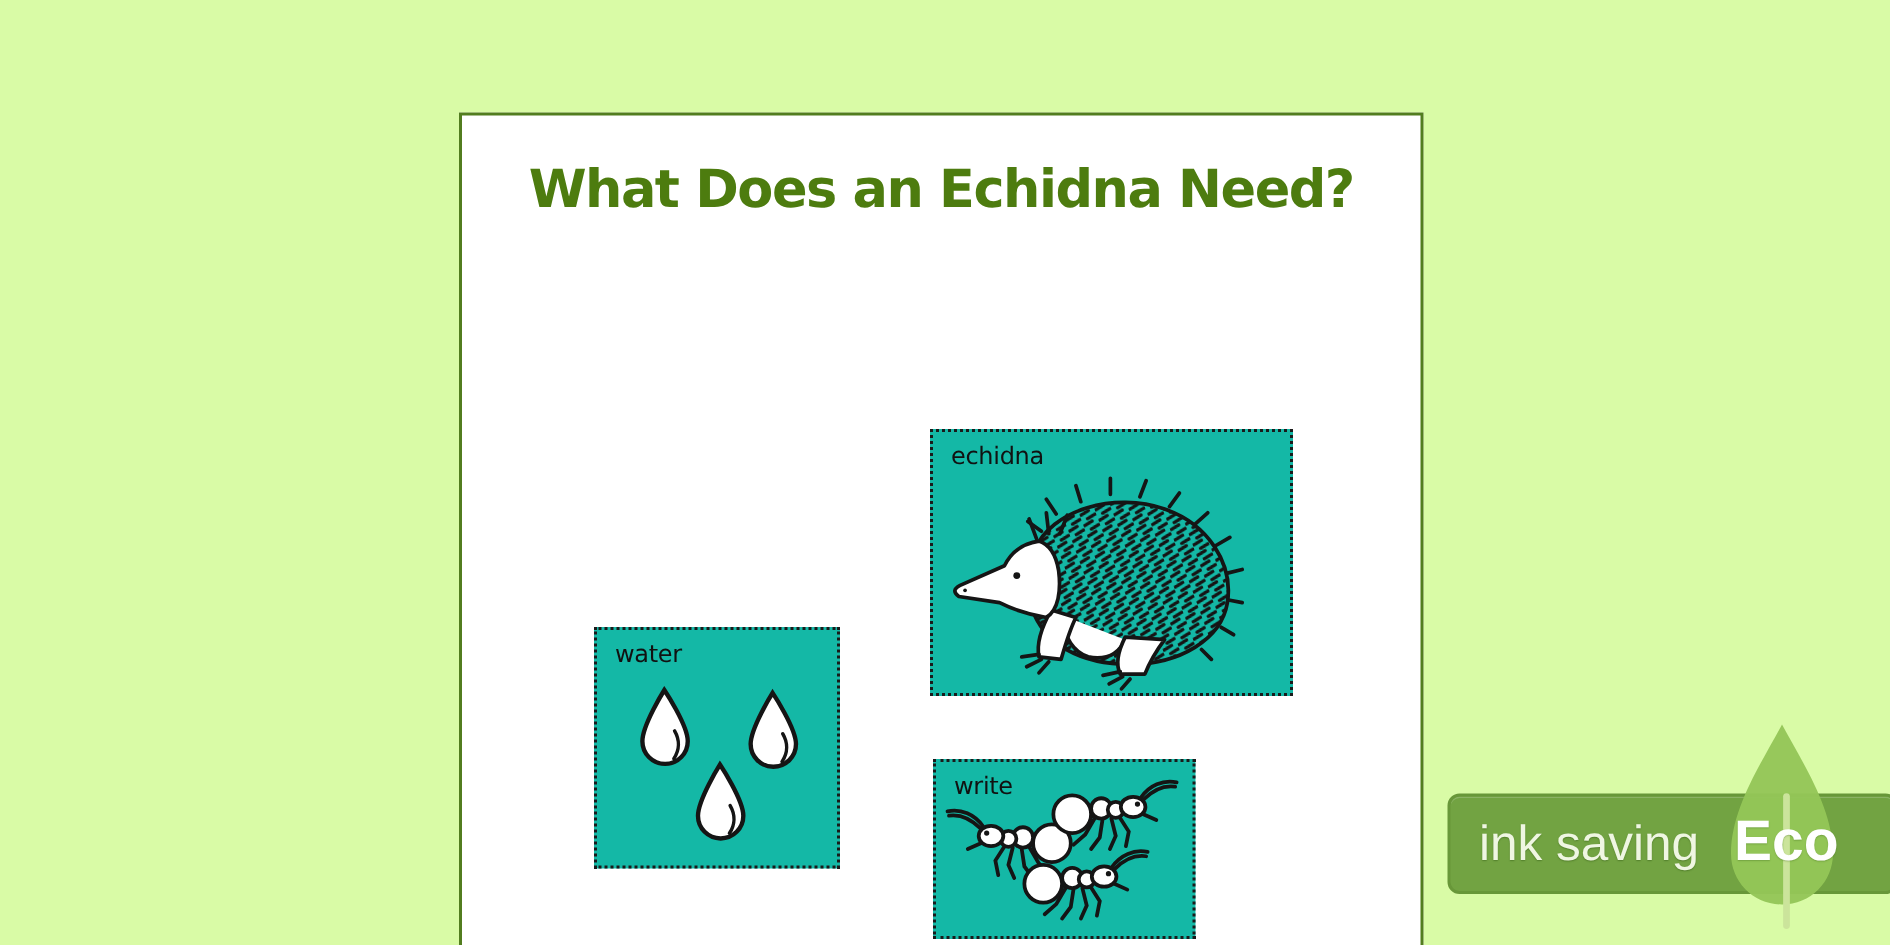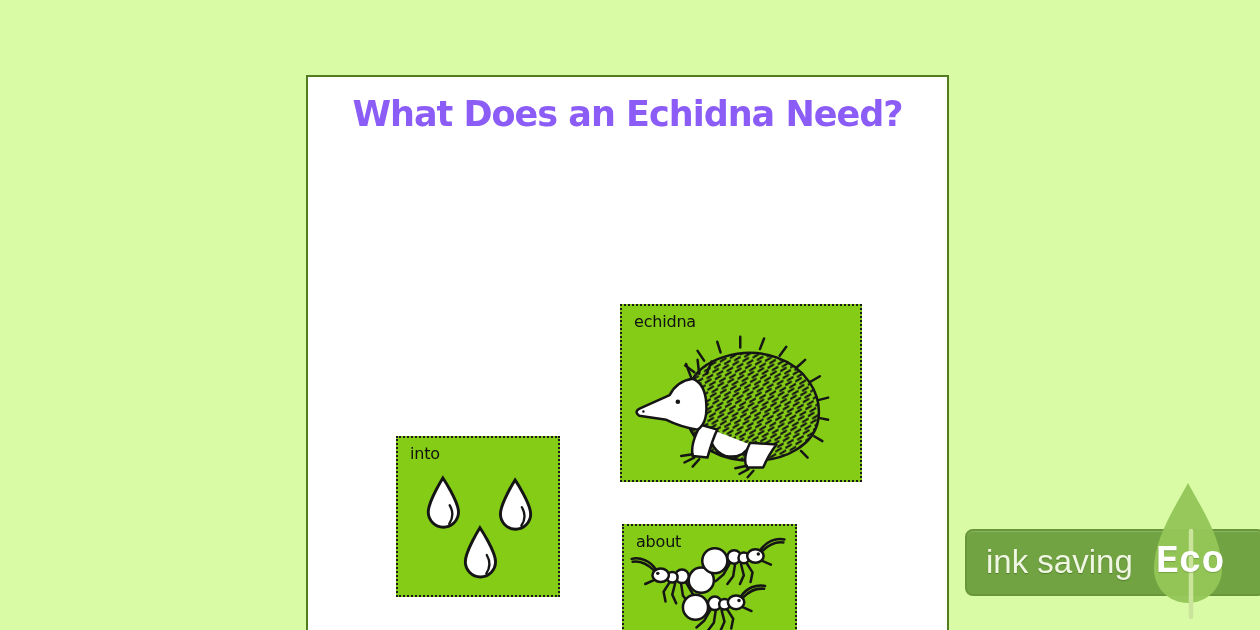--- a/index.html
+++ b/index.html
@@ -8,35 +8,34 @@
     background:#d9fba6;
     font-family:"DejaVu Sans", sans-serif;
   }
 
   
   .page {
     position:absolute; left:306px; top:75px; width:643px; height:600px;
     background:#ffffff; border:2px solid #527d1f; box-sizing:border-box;
   }
   .page-title {
-    position:absolute; top:17px; left:0; width:100%;
+    position:absolute; top:30px; left:0; width:100%;
     text-align:center; font-size:35px; font-weight:bold;
-    letter-spacing:-1px; color:#8b5cf6;
+    letter-spacing:-1px; color:#4d7c0f;
   }
   .instructions { position:absolute; left:29px; top:84px; }
   .instr-line {
     margin:0; font-size:17px; line-height:32px; color:#1a1a1a;
     letter-spacing:-0.2px;
   }
 
   
   .cutout {
     position:absolute; border:2px dotted #1a1a1a; box-sizing:border-box;
-    background:#84cc16;
-    margin-top:18px;
+    background:#14b8a6;
   }
   #box-echidna { left:312px; top:209px; width:242px; height:178px; }
   #box-water   { left:88px;  top:341px; width:164px; height:161px; }
   #box-food    { left:314px; top:429px; width:175px; height:120px; }
   .box-label {
     position:absolute; left:12px; top:6px; font-size:16px; color:#111;
     letter-spacing:-0.2px;
   }
   .box-art { position:absolute; left:0; top:0; width:100%; height:100%; }
 
@@ -49,21 +48,21 @@
   .ink-label {
     position:absolute; left:986px; top:529px; height:55px; line-height:65px;
     font-size:33px; color:#eff6e2;
     font-family:"Liberation Sans", sans-serif;
     text-shadow:0 1px 1px rgba(45,85,15,0.45);
   }
   .eco-leaf-svg { position:absolute; left:1144px; top:481px; width:88px; height:142px; }
   .eco-label {
     position:absolute; left:1156px; top:529px; height:67px; line-height:65px;
     font-size:38px; font-weight:bold; color:#ffffff;
-    font-family:Liberation Mono, monospace;
+    font-family:Liberation Sans, sans-serif;
     text-shadow:0 1px 1px rgba(45,85,15,0.3);
   }
 </style>
 </head>
 <body>
 
 <div class="page">
 
   <div class="page-title">What Does an Echidna Need?</div>
 
@@ -104,21 +103,21 @@
       <defs>
         <g id="drop">
           <path d="M19,2 C19,2 4,26 4,37 a15.5,15.5 0 0 0 31,0 C35,26 19,2 19,2 Z" fill="#ffffff" stroke="#151515" stroke-width="3"></path>
           <path d="M26,30 c3.5,6 3.5,13 -0.5,19" fill="none" stroke="#151515" stroke-width="2.4" stroke-linecap="round"></path>
         </g>
       </defs>
       <use href="#drop" transform="translate(27,39)"></use>
       <use href="#drop" transform="translate(101,41)"></use>
       <use href="#drop" transform="translate(65,90)"></use>
     </svg>
-    <span class="box-label">into</span>
+    <span class="box-label">water</span>
   </div>
 
   <div class="cutout" id="box-food">
     <svg class="box-art" viewBox="0 0 175 120">
       <defs>
         <g id="ant" fill="none" stroke="#151515" stroke-width="2.6" stroke-linecap="round">
           <path d="M33,32 L26,44 L18,51"></path>
           <path d="M38,33 L36,46 L30,54"></path>
           <path d="M44,33 L47,45 L43,54"></path>
           <path d="M49,31 L56,42 L54,52"></path>
@@ -130,21 +129,21 @@
           <circle cx="62" cy="23" r="1.8" fill="#151515" stroke="none"></circle>
           <path d="M64,19 C70,10 80,6 89,8"></path>
           <path d="M66,20 C73,13 81,10 88,11"></path>
           <path d="M66,30 l9,4"></path>
         </g>
       </defs>
       <use href="#ant" transform="translate(96,26) scale(-1,1)"></use>
       <use href="#ant" transform="translate(76,6)"></use>
       <use href="#ant" transform="translate(56,54)"></use>
     </svg>
-    <span class="box-label">about</span>
+    <span class="box-label">write</span>
   </div>
 
 </div>
 
 <div class="ink-badge"></div>
 <span class="ink-label">ink saving</span>
 <svg class="eco-leaf-svg" viewBox="0 0 88 142">
   <path d="M44,2 C58,28 78,58 78,88 C78,107 63,122 44,122 C25,122 10,107 10,88 C10,58 30,28 44,2 Z" fill="#94c657" fill-opacity="0.96"></path>
   <path d="M47,50 L47,136" stroke="#cbe49b" stroke-width="4.5" stroke-linecap="round" fill="none"></path>
 </svg>

